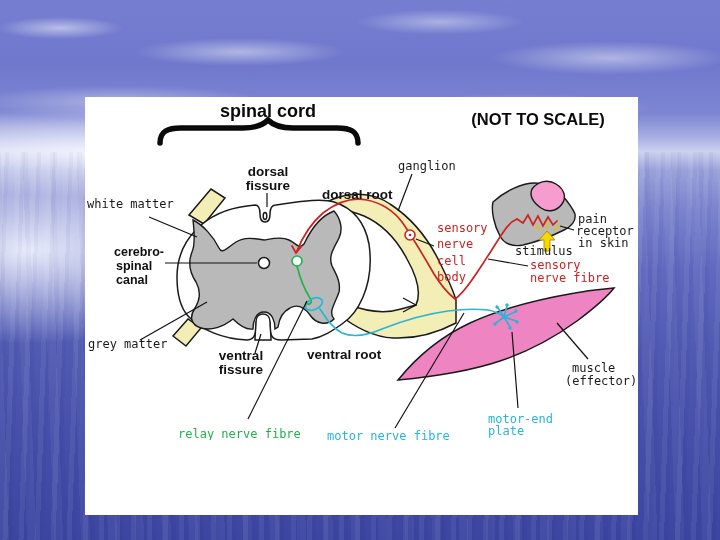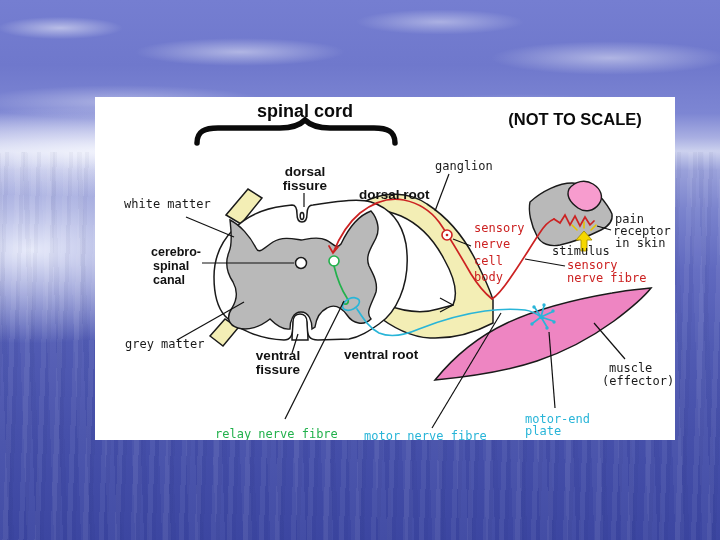--- a/index.html
+++ b/index.html
@@ -22,23 +22,22 @@
       radial-gradient(420px 60px at 110px 152px, rgba(248,249,255,.85), rgba(248,249,255,0) 75%),
       linear-gradient(180deg,#757ed1 0%,#6f78cc 12%,#7d86d3 21%,#a9afe2 25.5%,#ccd1ee 28%,#9aa1da 31.5%,#7a83cd 39%,#6069bf 50%,#515bb3 64%,#4650aa 80%,#3c46a1 100%);
   }
   .ripples {
     position:absolute; left:0; right:0; top:152px; bottom:0; opacity:.55;
     background:
       repeating-linear-gradient(92deg,  rgba(255,255,255,.10) 0 5px, rgba(10,15,70,.06) 5px 9px, rgba(255,255,255,0) 9px 16px),
       repeating-linear-gradient(88deg,  rgba(255,255,255,.07) 0 9px, rgba(10,15,70,.05) 9px 14px, rgba(255,255,255,0) 14px 27px);
   }
   .panel {
-    position:absolute; left:95px; top:97px; width:553px; height:343px;
+    position:absolute; left:85px; top:97px; width:553px; height:418px;
     background:#ffffff;
-    padding-left:27px;
   }
   svg { display:block; }
   
   .outline   { fill:none; stroke:#1a1a1a; stroke-width:1.5; }
   .yellow    { fill:#f3eeb5; stroke:#1a1a1a; stroke-width:1.5; }
   .whitefill { fill:#ffffff; stroke:#1a1a1a; stroke-width:1.5; }
   .greyfill  { fill:#b9b9b9; stroke:#1a1a1a; stroke-width:1.4; }
   .pinkfill  { fill:#ee85c2; stroke:#1a1a1a; stroke-width:1.5; }
   .nailfill  { fill:#f79cce; stroke:#1a1a1a; stroke-width:1.4; }
   .redline   { fill:none; stroke:#cc2222; stroke-width:1.7; stroke-linecap:round; }

